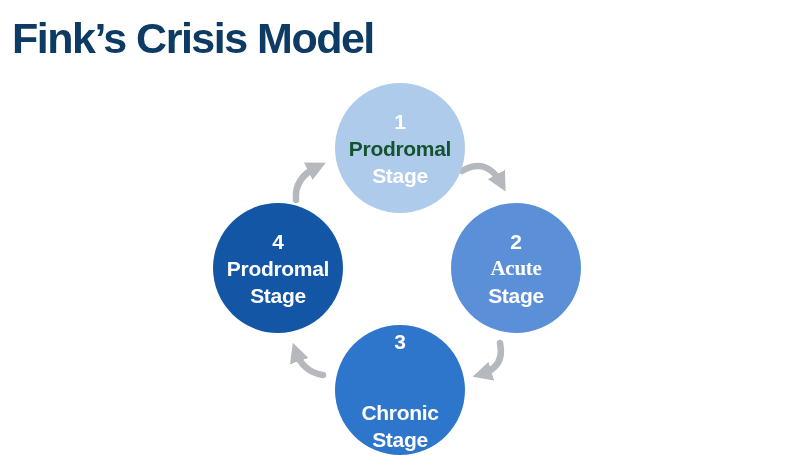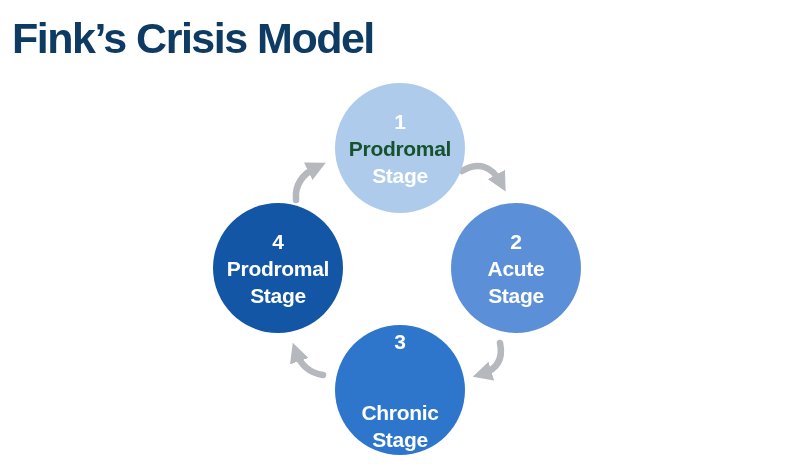--- a/index.html
+++ b/index.html
@@ -75,21 +75,21 @@
   </svg>
 
   <div class="circle circle-1" style="background-color: rgb(174, 203, 236);">
     <div class="num" style="color: rgb(255, 255, 255);">1</div>
     <div class="line" style="color: #14532d;">Prodromal</div>
     <div class="line" style="color: rgb(255, 255, 255);">Stage</div>
   </div>
 
   <div class="circle circle-2" style="background-color: rgb(91, 144, 217);">
     <div class="num" style="color: rgb(255, 255, 255);">2</div>
-    <div class="line" style="color: rgb(255, 255, 255);">Acute</div>
+    <div class="line" style="color: rgb(255, 255, 255); font-family: Liberation Serif, serif;">Acute</div>
     <div class="line" style="color: rgb(255, 255, 255);">Stage</div>
   </div>
 
   <div class="circle circle-3" style="background-color: rgb(45, 118, 203);">
     <div class="num" style="color: rgb(255, 255, 255);">3</div>
     <div class="line" style="color: rgb(255, 255, 255); margin-top: 44px;">Chronic</div>
     <div class="line" style="color: rgb(255, 255, 255);">Stage</div>
   </div>
 
   <div class="circle circle-4" style="background-color: rgb(18, 86, 165);">

